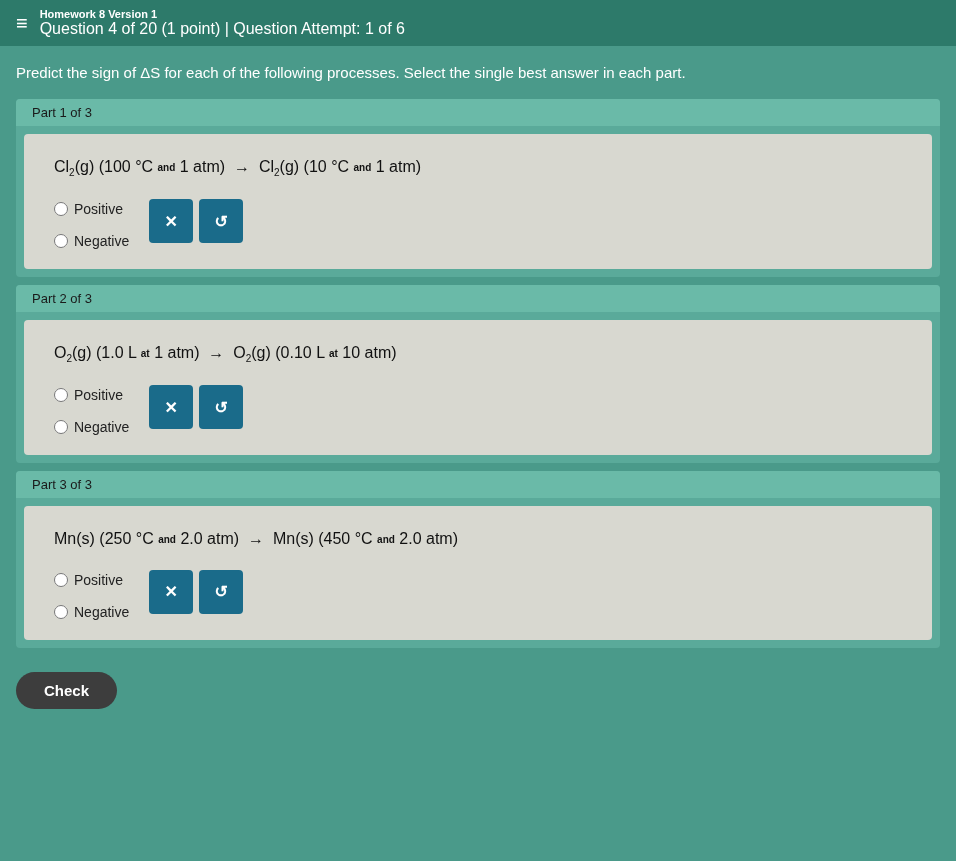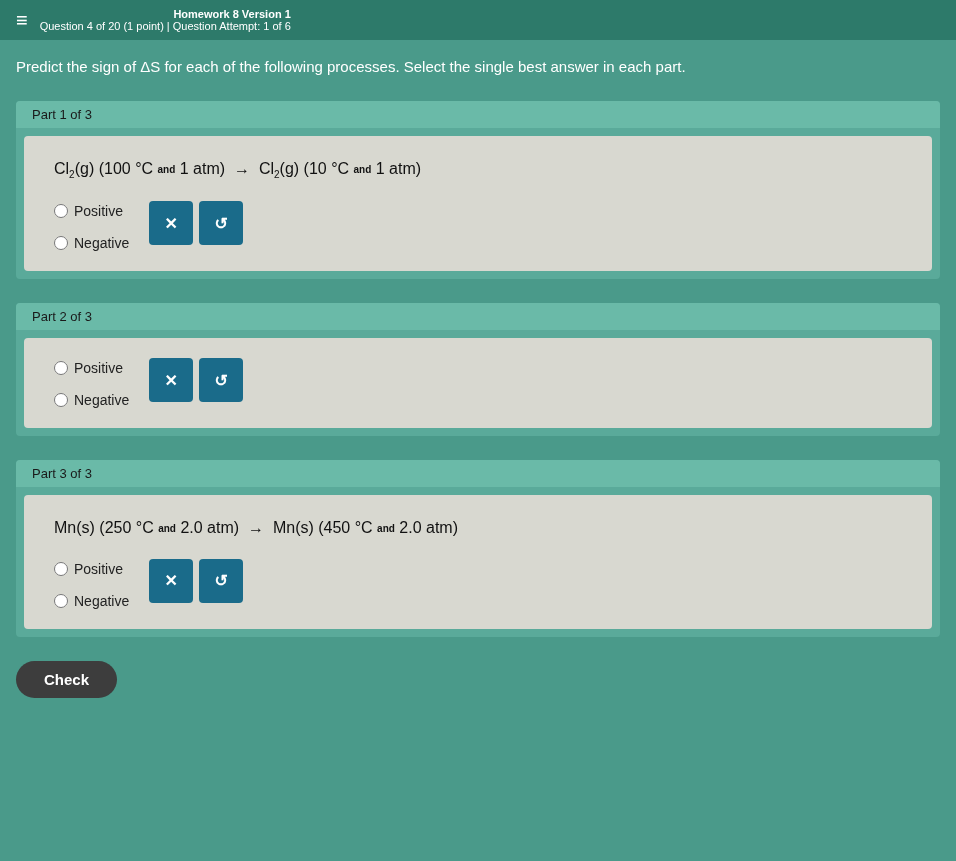--- a/index.html
+++ b/index.html
@@ -20,43 +20,41 @@
       color: white;
       font-size: 20px;
       cursor: pointer;
     }
     .header-text {
       color: white;
     }
     .header-title {
       font-size: 11px;
       font-weight: bold;
-      text-align: right;
     }
     .header-subtitle {
-      font-size: 11px;
+      font-size: 16px;
       text-align: right;
     }
     .main-content {
       background-color: #4a9a8a;
       padding: 16px 16px;
     }
     .question-prompt {
       color: white;
       font-size: 15px;
       margin-bottom: 16px;
       font-weight: 500;
       line-height: 1.4;
     }
     .part-container {
       background-color: #5aaa9a;
       border-radius: 4px;
       margin-bottom: 8px;
       overflow: hidden;
-      margin-top: 24px;
     }
     .part-header {
       background-color: #6abaa8;
       padding: 6px 16px;
       font-size: 13px;
       color: #1a1a1a;
       font-weight: 500;
     }
     .part-body {
       background-color: #d8d8d0;
@@ -179,20 +177,23 @@
       </div>
     </div>
   </div>
 
   
   <div class="part-container">
     <div class="part-header">
       <span>Part 2 of 3</span>
     </div>
     <div class="part-body">
+      <div class="equation">
+        O<sub>2</sub>(g) (1.0 L <span class="small-text">at</span> 1 atm) &nbsp;→&nbsp; O<sub>2</sub>(g) (0.10 L <span class="small-text">at</span> 10 atm)
+      </div>
       <div class="answer-section">
         <div class="radio-group">
           <label class="radio-option">
             <input type="radio" name="part2" value="positive" style="">
             <span>Positive</span>
           </label>
           <label class="radio-option">
             <input type="radio" name="part2" value="negative" style="">
             <span>Negative</span>
           </label>

